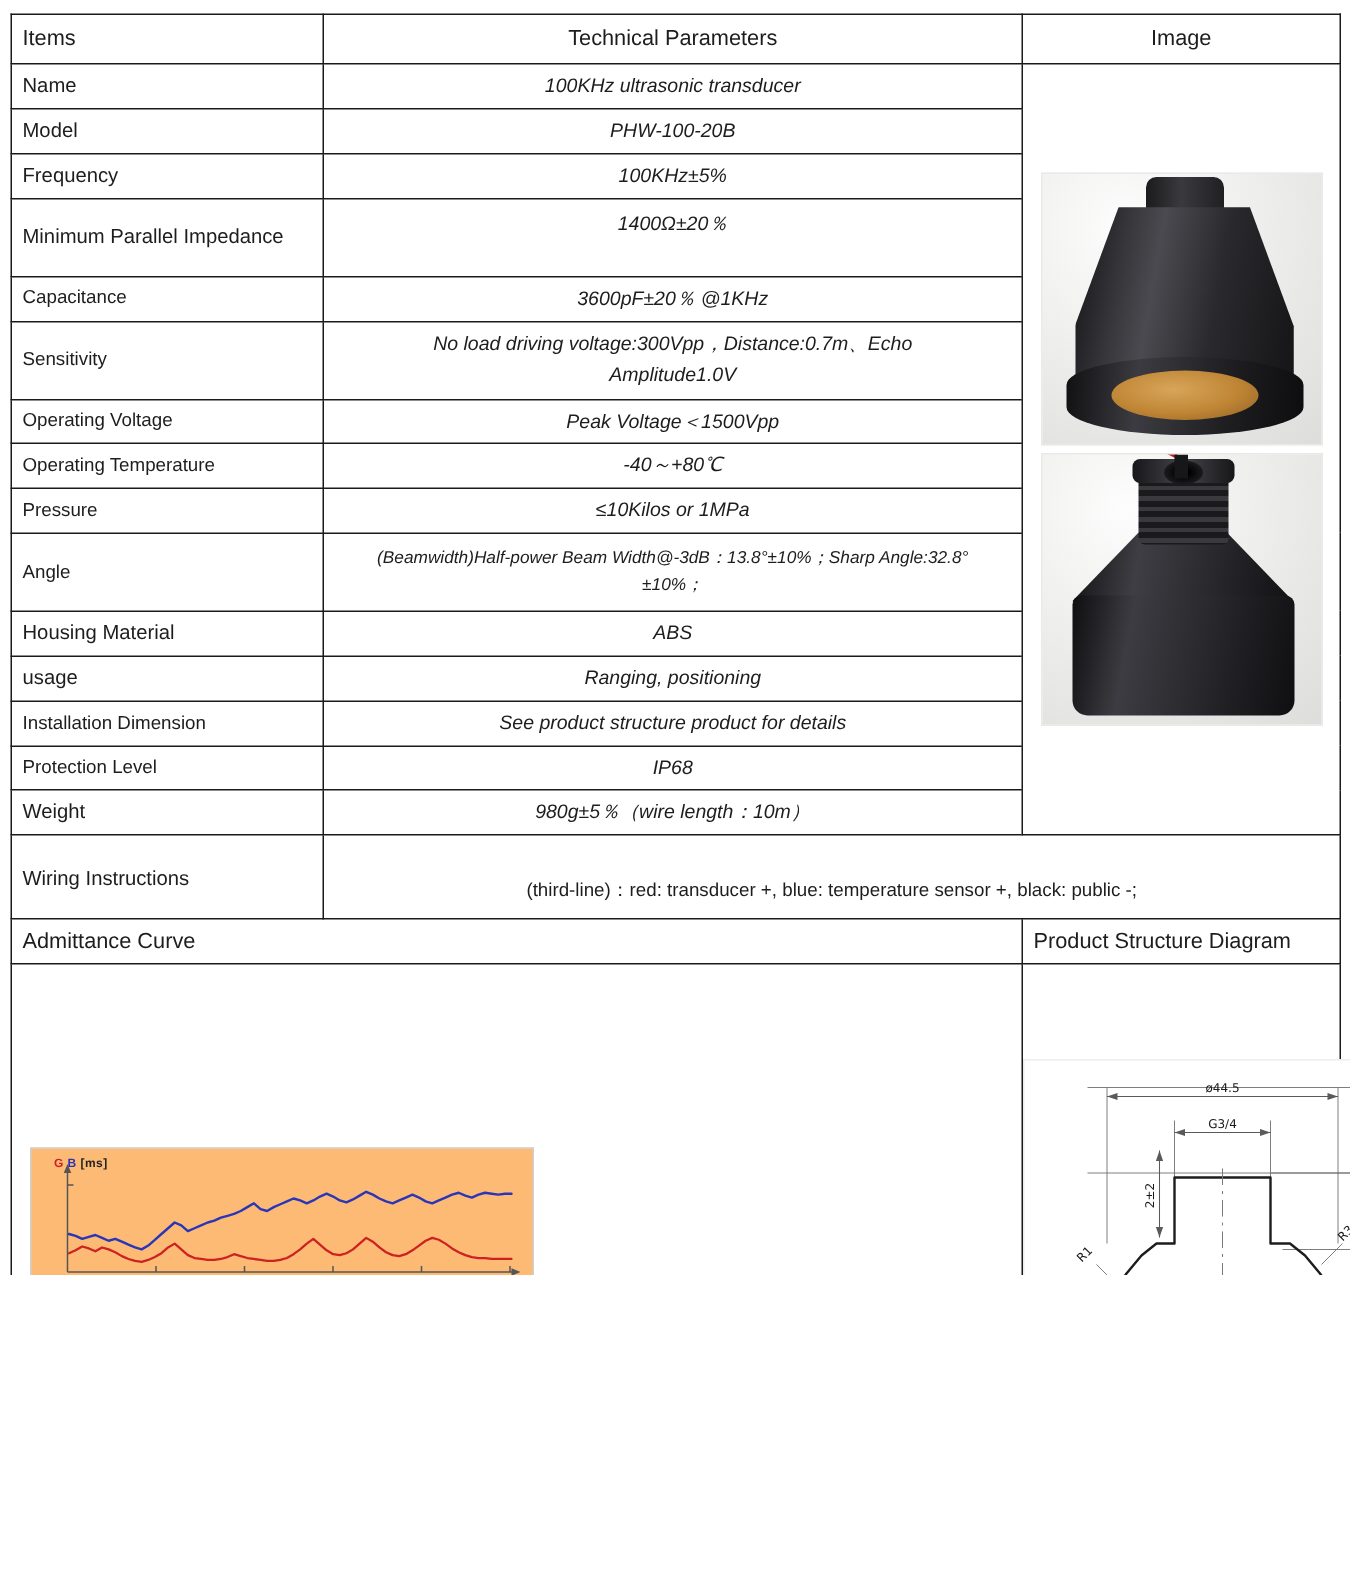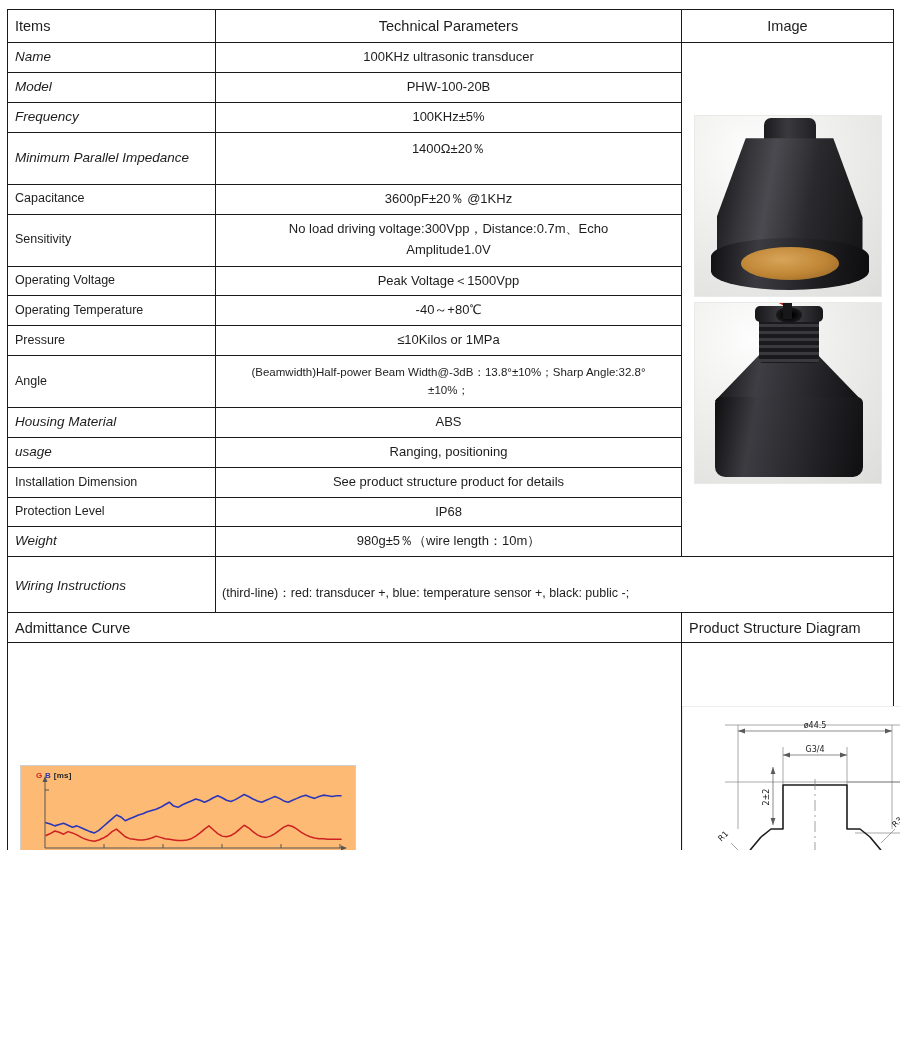--- a/index.html
+++ b/index.html
@@ -37,26 +37,27 @@
     height: 33px;
   }
   .hdr.left { text-align: left; padding-left: 7px; }
 
   .lbl {
     font-size: 12.5px;
     padding: 4px 0 4px 7px;
     text-align: left;
     line-height: 1.55;
   }
-  .lbl.big { font-size: 13.5px; font-style: italic; }
+  .lbl.big { font-size: 13.5px; }
   .val {
     font-size: 13px;
     text-align: center;
     padding: 4px 6px;
     line-height: 1.6;
+    font-style: italic;
   }
   .val.small { font-size: 11.5px; }
   .r-tall { height: 52px; }
 
   
   .imgcell { padding: 4px 5px; vertical-align: top; }
   .photo-wrap { display: flex; flex-direction: column; gap: 5px; align-items: center; }
   .photo {
     width: 188px; height: 182px;
     background: #f2f2f0;
@@ -123,21 +124,21 @@
   }
   .p2-body {
     position: absolute; left: 20px; top: 94px; width: 148px; height: 80px;
     background: linear-gradient(100deg,#0e0e10,#3c3c42 26%,#28282d 58%,#0f0f11 100%);
     border-radius: 6px 6px 10px 10px;
   }
 
   
   .wiring-val {
     font-size: 12.5px;
-    text-align: left;
+    text-align: center;
     padding: 26px 6px 8px;
     vertical-align: bottom;
     height: 56px;
   }
   .wiring-lbl { vertical-align: top; padding-top: 7px; }
 
   
   .panel-hdr { height: 30px; }
   .panel-body { height: 452px; vertical-align: top; padding: 0; }
 

